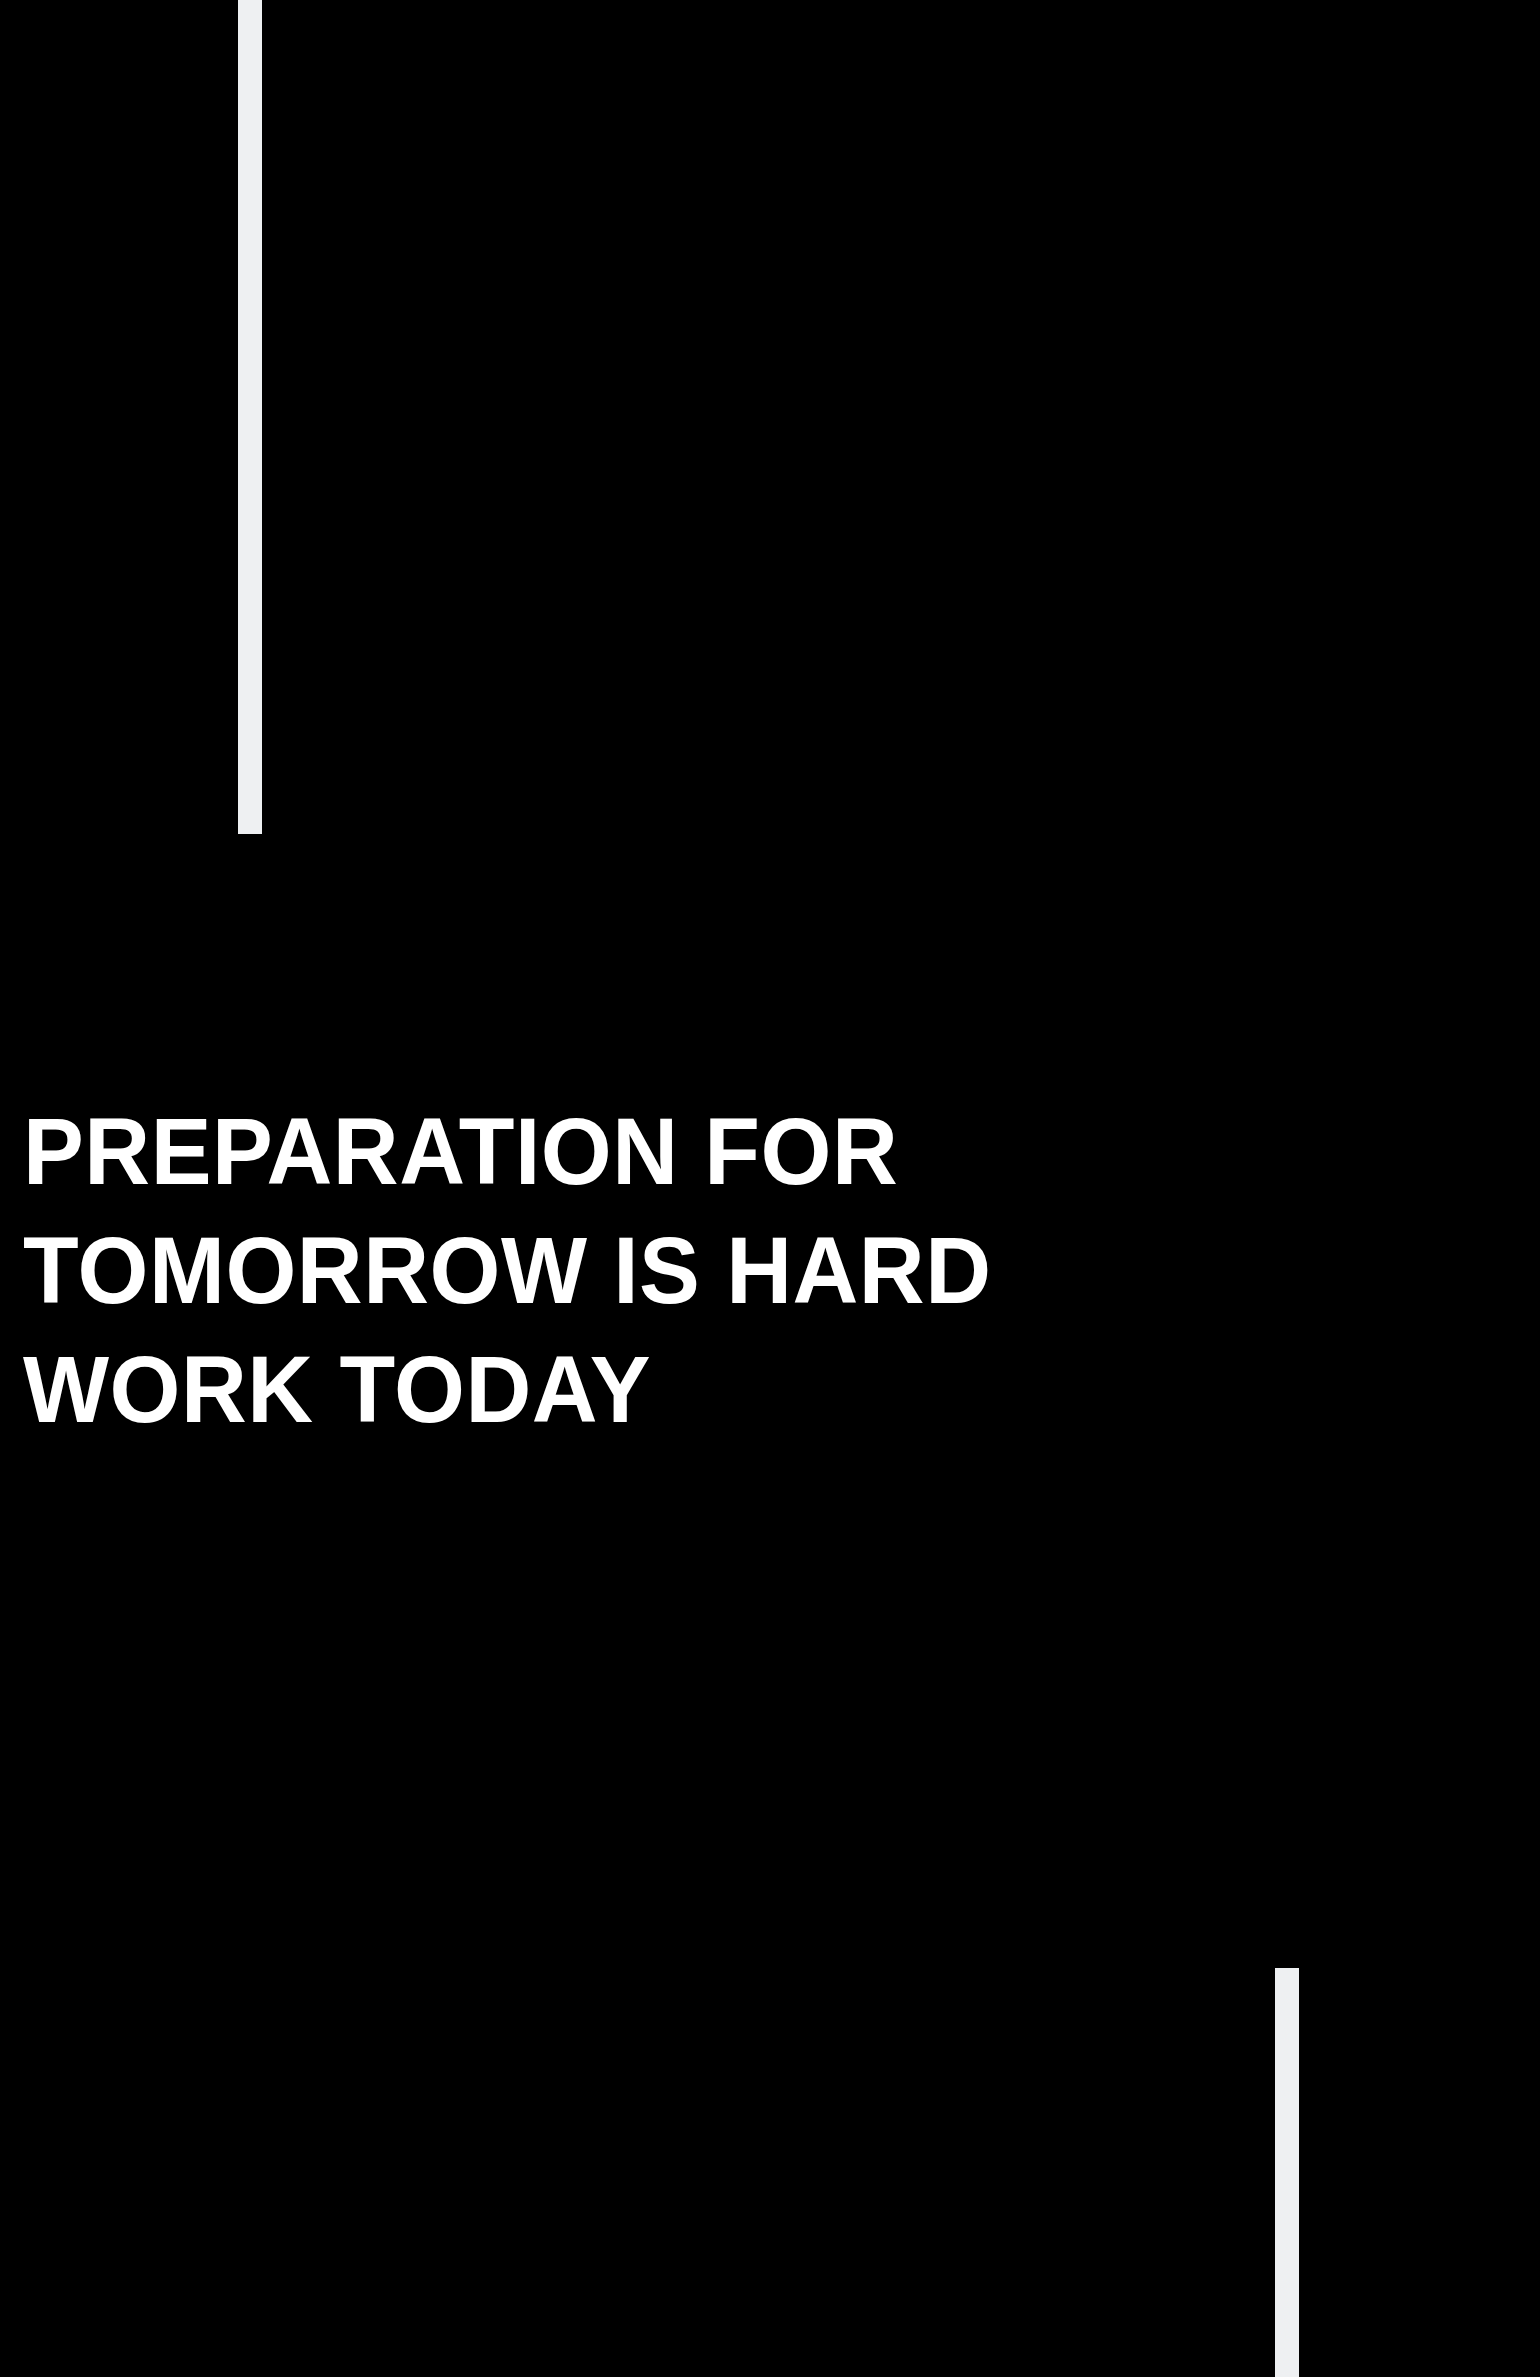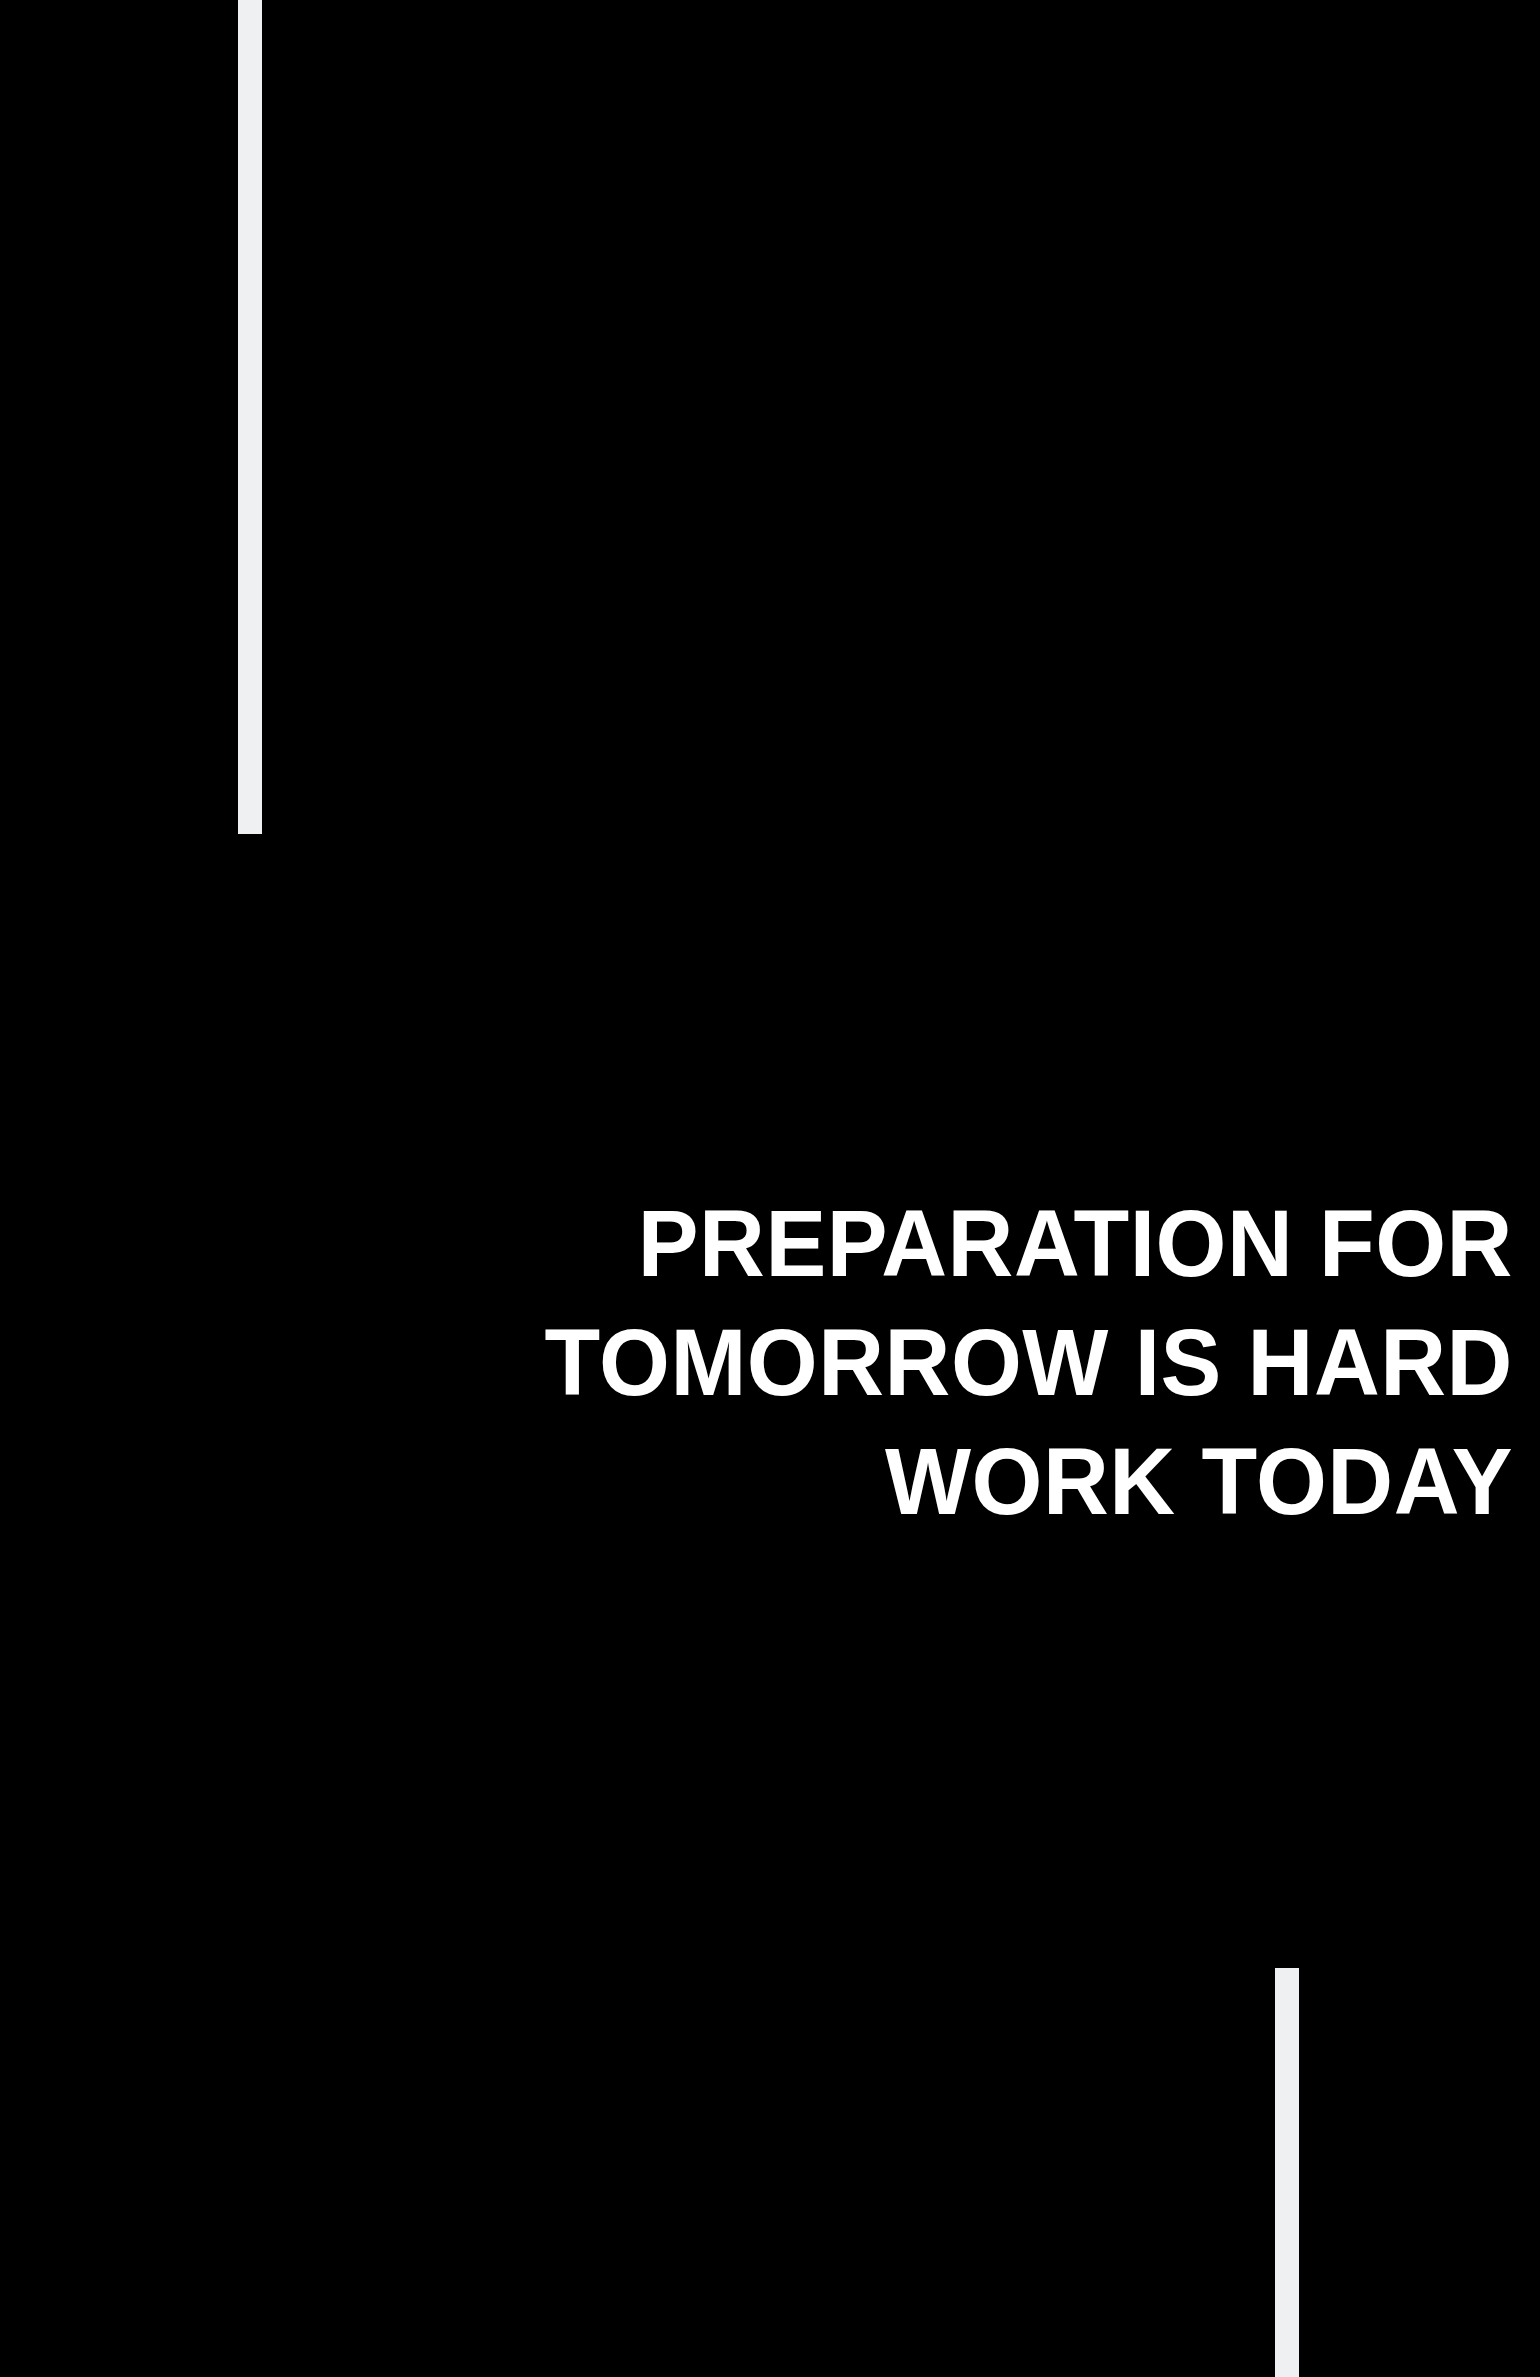--- a/index.html
+++ b/index.html
@@ -35,23 +35,23 @@
     left: 1275px;
     top: 1968px;
     width: 24px;
     height: 773px;
   }
 
   
   #quote-block {
     position: absolute;
     left: 0;
-    top: 1184px;
+    top: 1092px;
     width: 1536px;      
-    text-align: right;
+    text-align: left;
   }
 
   .quote-line {
     display: block;
     color: #FFFFFF;
     font-family: "Liberation Sans", "DejaVu Sans", sans-serif;
     font-weight: 700;
     font-size: 94px;
     line-height: 119px;
     letter-spacing: 0.5px;

